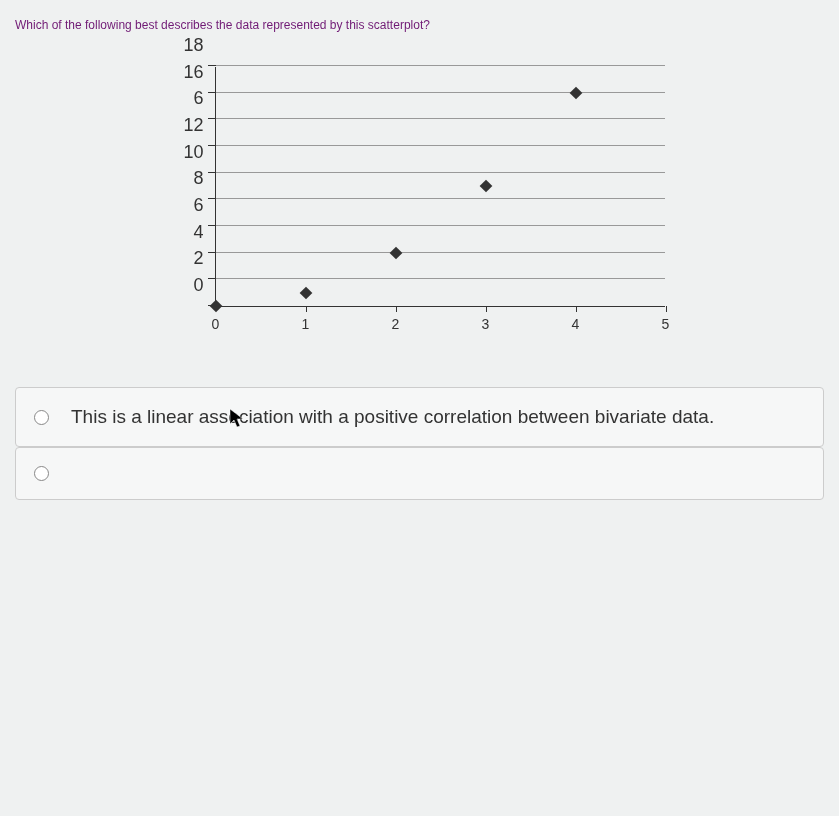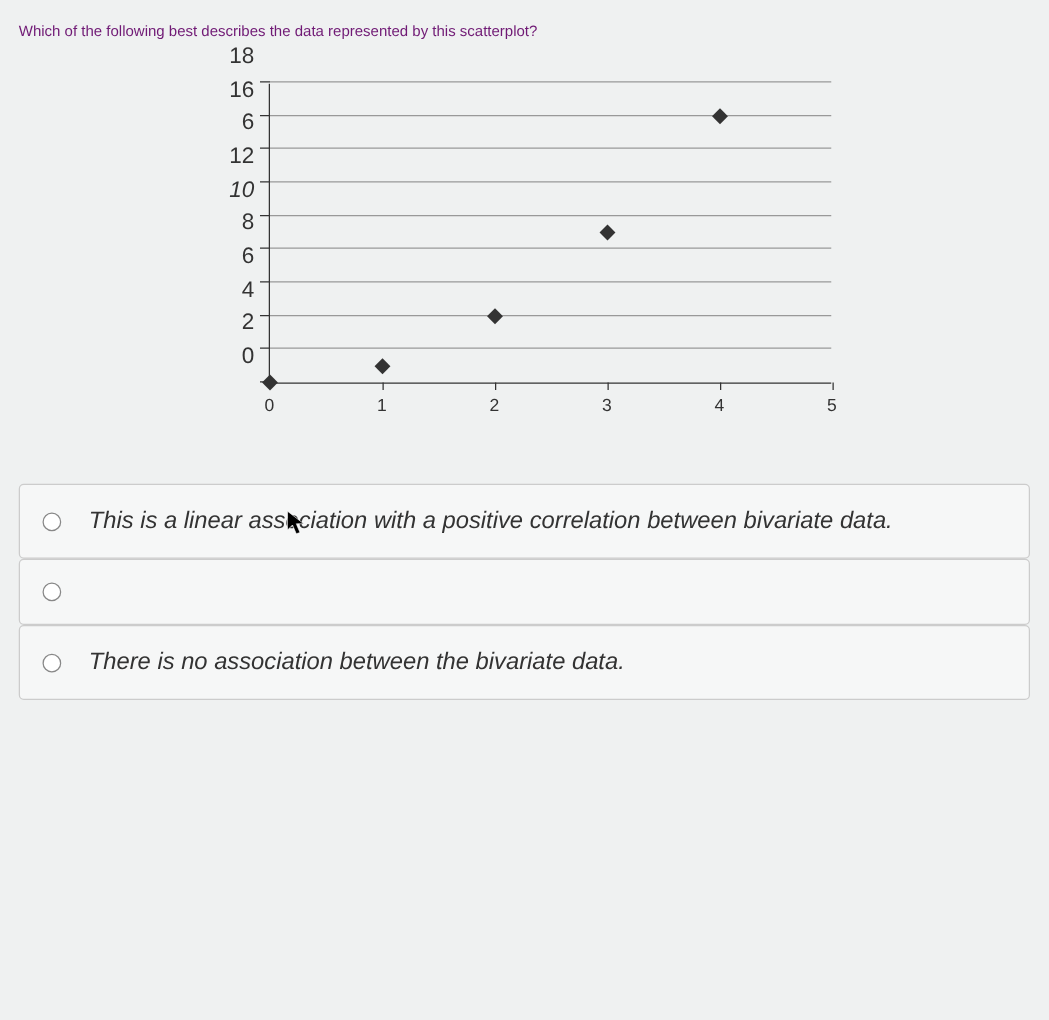--- a/index.html
+++ b/index.html
@@ -76,21 +76,20 @@
     .point {
       position: absolute;
       width: 9px;
       height: 9px;
       background: #333;
       transform: translate(-50%, 50%) rotate(45deg);
     }
     .options {
       display: flex;
       flex-direction: column;
-      font-style: italic;
     }
     .option {
       background: #f6f7f7;
       border: 1px solid #ccc;
       border-radius: 4px;
       padding: 18px 18px;
       display: flex;
       align-items: center;
       gap: 22px;
       cursor: pointer;
@@ -136,21 +135,21 @@
         <div class="y-tick" style="bottom: 53.3333px;"></div>
         <div class="y-label" style="bottom: 53.3333px;">4</div>
         <div class="gridline" style="bottom: 80px;"></div>
         <div class="y-tick" style="bottom: 80px;"></div>
         <div class="y-label" style="bottom: 80px;">6</div>
         <div class="gridline" style="bottom: 106.667px;"></div>
         <div class="y-tick" style="bottom: 106.667px;"></div>
         <div class="y-label" style="bottom: 106.667px;">8</div>
         <div class="gridline" style="bottom: 133.333px;"></div>
         <div class="y-tick" style="bottom: 133.333px;"></div>
-        <div class="y-label" style="bottom: 133.333px; font-style: italic;">10</div>
+        <div class="y-label" style="bottom: 133.333px;">10</div>
         <div class="gridline" style="bottom: 160px;"></div>
         <div class="y-tick" style="bottom: 160px;"></div>
         <div class="y-label" style="bottom: 160px;">12</div>
         <div class="gridline" style="bottom: 186.667px;"></div>
         <div class="y-tick" style="bottom: 186.667px;"></div>
         <div class="y-label" style="bottom: 186.667px;">6</div>
         <div class="gridline" style="bottom: 213.333px;"></div>
         <div class="y-tick" style="bottom: 213.333px;"></div>
         <div class="y-label" style="bottom: 213.333px; margin-left: 24px;">16</div>
         <div class="gridline" style="bottom: 240px;"></div>
@@ -183,17 +182,13 @@
       <span class="cursor" style="left:160px; top:4px;">
         <svg width="18" height="22" viewBox="0 0 18 22">
           <path d="M2 2 L2 17 L6 13 L9 20 L12 19 L9 12 L15 12 Z" fill="#000" stroke="#fff" stroke-width="0.5"></path>
         </svg>
       </span>
     </div>
   </div>
   <div class="option">
     <div class="radio"></div>
   </div>
-  <div class="option">
-    <div class="radio"></div>
-    <div class="option-text">There is no association between the bivariate data.</div>
-  </div>
 </div>
 
 </body></html>

